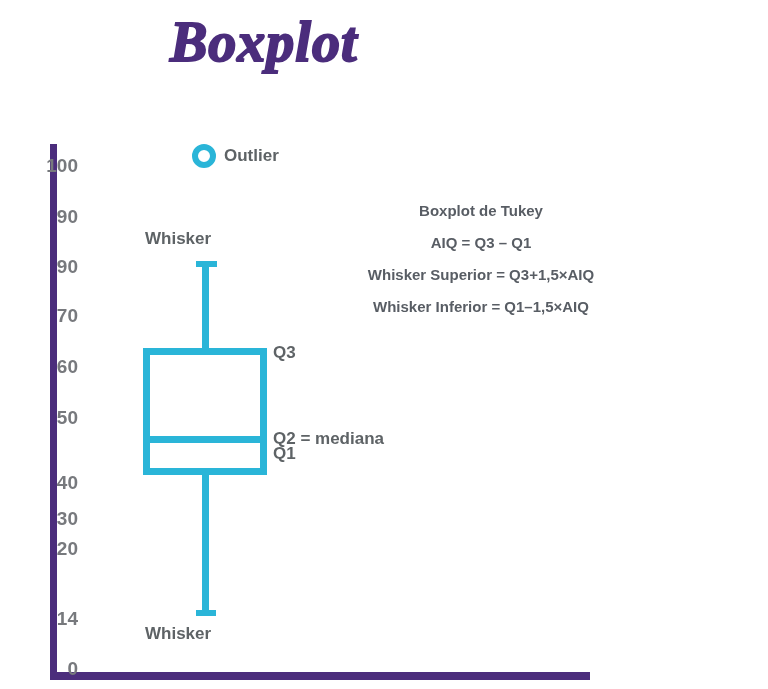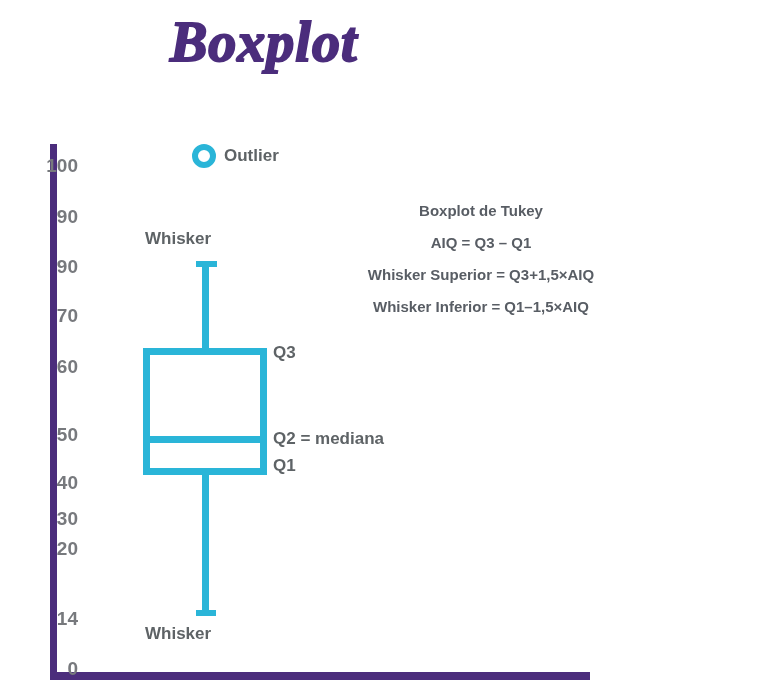--- a/index.html
+++ b/index.html
@@ -68,40 +68,40 @@
   <div class="title">Boxplot</div>
 
   <div class="axis y-axis"></div>
   <div class="axis x-axis"></div>
 
   <span class="tick" style="top:155px">100</span>
   <span class="tick" style="top:206px">90</span>
   <span class="tick" style="top:256px">90</span>
   <span class="tick" style="top:305px">70</span>
   <span class="tick" style="top:356px">60</span>
-  <span class="tick" style="top:424px">50</span>
+  <span class="tick" style="top:407px">50</span>
   <span class="tick" style="top:472px">40</span>
   <span class="tick" style="top:508px">30</span>
   <span class="tick" style="top:538px">20</span>
   <span class="tick" style="top:608px">14</span>
   <span class="tick" style="top:658px">0</span>
 
   <div class="outlier-ring"></div>
   <span class="lbl" style="left:224px;top:146px">Outlier</span>
 
   <span class="lbl center-lbl" style="left:145px;top:229px">Whisker</span>
   <div class="shape cyan whisker-cap-top"></div>
   <div class="shape cyan whisker-line-top"></div>
 
   <div class="shape iqr-box"></div>
   <div class="shape cyan median-line"></div>
 
   <span class="lbl" style="left:273px;top:343px">Q3</span>
   <span class="lbl" style="left:273px;top:429px">Q2 = mediana</span>
-  <span class="lbl" style="left:273px;top:456px">Q1</span>
+  <span class="lbl" style="left:273px;top:444px">Q1</span>
 
   <div class="shape cyan whisker-line-bottom"></div>
   <div class="shape cyan whisker-cap-bottom"></div>
   <span class="lbl center-lbl" style="left:145px;top:624px">Whisker</span>
 
   <div class="formulas">
     <div class="formula-line">Boxplot de Tukey</div>
     <div class="formula-line">AIQ = Q3 – Q1</div>
     <div class="formula-line">Whisker Superior = Q3+1,5×AIQ</div>
     <div class="formula-line">Whisker Inferior = Q1–1,5×AIQ</div>

